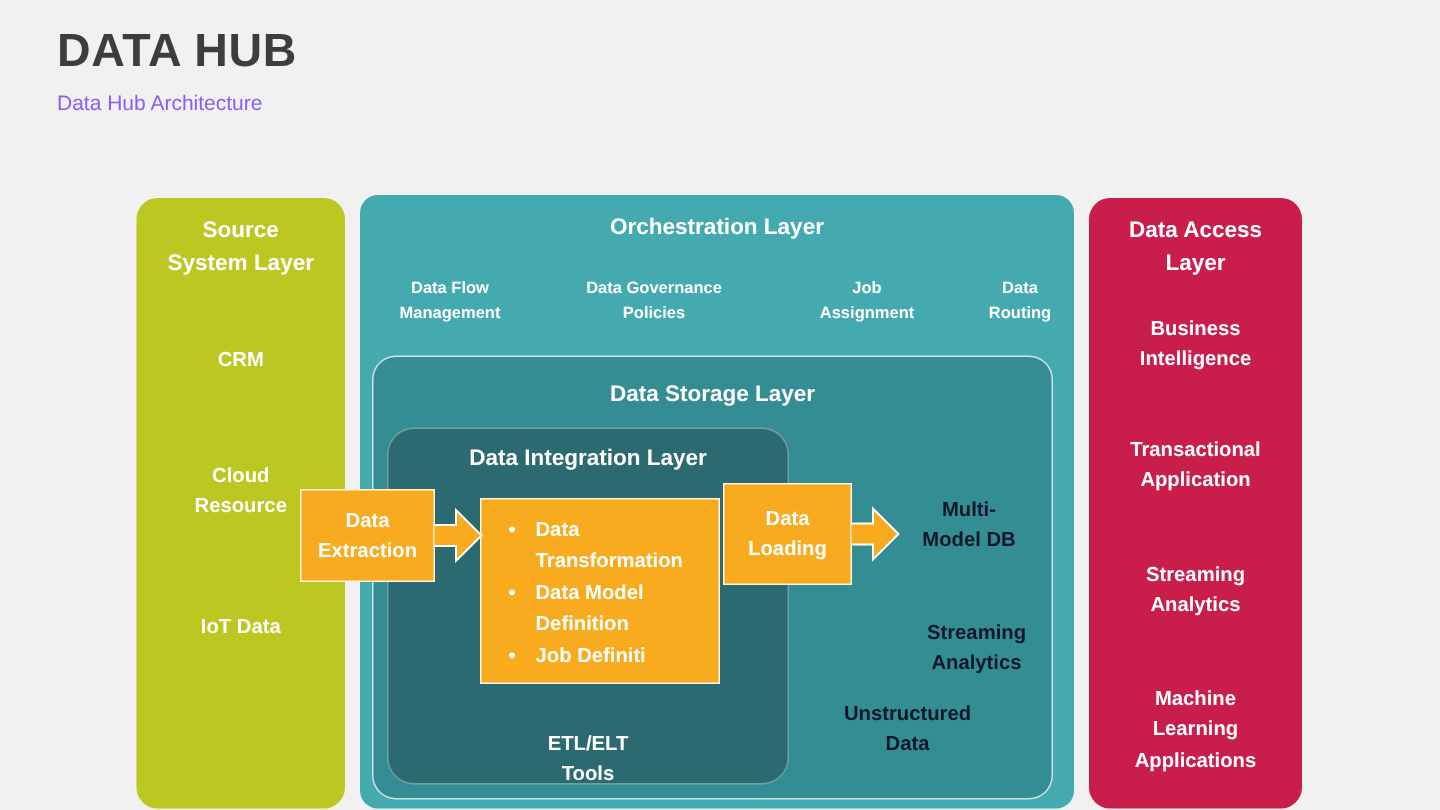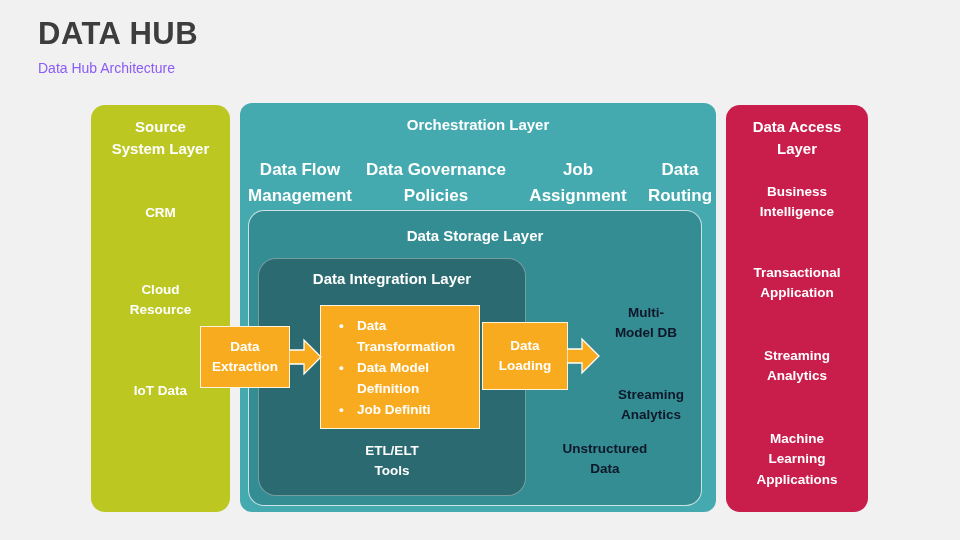--- a/index.html
+++ b/index.html
@@ -11,36 +11,36 @@
   .slide-title {
     position: absolute; left: 38px; top: 16px;
     font-size: 31px; font-weight: 700; color: #3d3d3d; letter-spacing: .5px;
   }
   .slide-subtitle {
     position: absolute; left: 38px; top: 60px;
     font-size: 14px; color: #8b5cf6;
   }
   .pre { white-space: pre-line; }
   .layer {
-    position: absolute; border-radius: 14px; color: #fff; text-align: center;
+    position: absolute; border-radius: 14px; color: #fff; text-align: center; margin-top: 27px;
   }
   .layer-title {
     position: absolute; left: 0; right: 0; top: 11px;
     font-size: 15px; font-weight: 700; line-height: 1.45; color: #fff;
   }
   .item {
     position: absolute; left: 0; right: 0;
     font-size: 13.5px; font-weight: 600; line-height: 1.5; color: #fff;
   }
   
   .source-layer { left: 91px; top: 105px; width: 139px; height: 407px; background: #bcc722; }
   
   .orch-layer { left: 240px; top: 103px; width: 476px; height: 409px; background: #45aaaf; border-radius: 12px; }
   .orch-item { position: absolute; transform: translateX(-50%); top: 54px;
-    font-size: 17px; font-weight: 600; line-height: 1.5; color: #fff; text-align: center; }
+    font-size: 11px; font-weight: 600; line-height: 1.5; color: #fff; text-align: center; }
   
   .storage-layer {
     position: absolute; left: 8px; top: 107px; width: 454px; height: 296px;
     background: #348d92; border-radius: 16px; border: 1px solid rgba(255,255,255,.75);
   }
   .storage-item { position: absolute; transform: translateX(-50%);
     font-size: 13.5px; font-weight: 600; line-height: 1.5; color: #0f172a; text-align: center; }
   
   .integration-layer {
     position: absolute; left: 9px; top: 47px; width: 268px; height: 238px;
@@ -50,21 +50,21 @@
     position: absolute; left: 61px; top: 46px; width: 160px; height: 124px;
     background: #f8ab1e; border: 1px solid rgba(255,255,255,.85);
     padding: 10px 6px 6px 16px; text-align: left;
   }
   .bullet-box ul { list-style: none; }
   .bullet-box li {
     position: relative; padding-left: 20px;
     font-size: 13.5px; font-weight: 600; color: #fff; line-height: 1.55;
   }
   .bullet-box li::before { content: "•"; position: absolute; left: 2px; top: 0; }
-  .etl-label { position: absolute; left: 0; right: 0; top: 182px;
+  .etl-label { position: absolute; left: 0; right: 0; top: 200px;
     font-size: 13.5px; font-weight: 600; line-height: 1.5; color: #fff; text-align: center; }
   
   .flow-box {
     position: absolute; background: #f8ab1e; border: 1px solid rgba(255,255,255,.85);
     color: #fff; font-size: 13.5px; font-weight: 600; line-height: 1.5;
     display: flex; align-items: center; justify-content: center; text-align: center;
   }
   .flow-extraction { left: 200px; top: 326px; width: 90px; height: 62px; }
   .flow-loading   { left: 482px; top: 322px; width: 86px; height: 68px; }
   .flow-arrow { position: absolute; }

